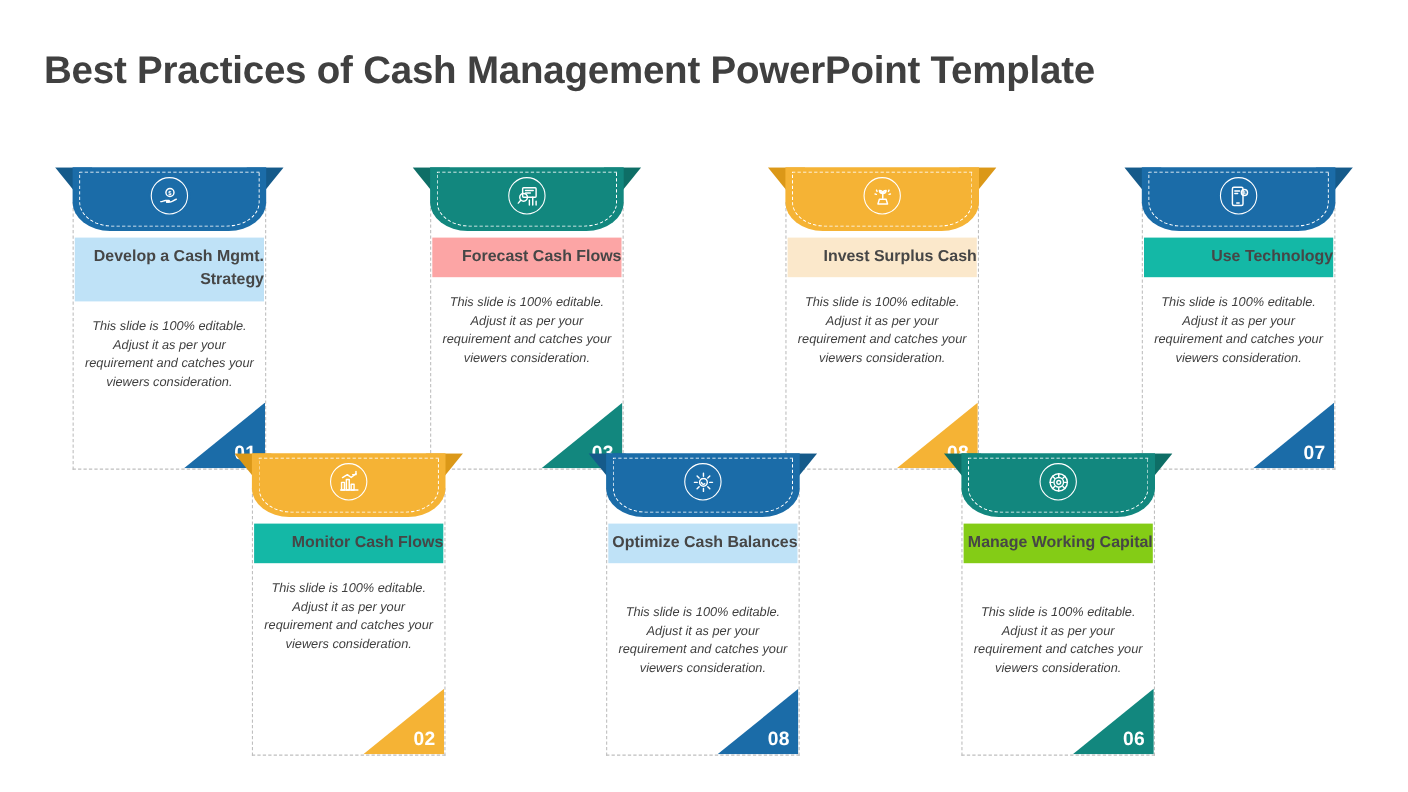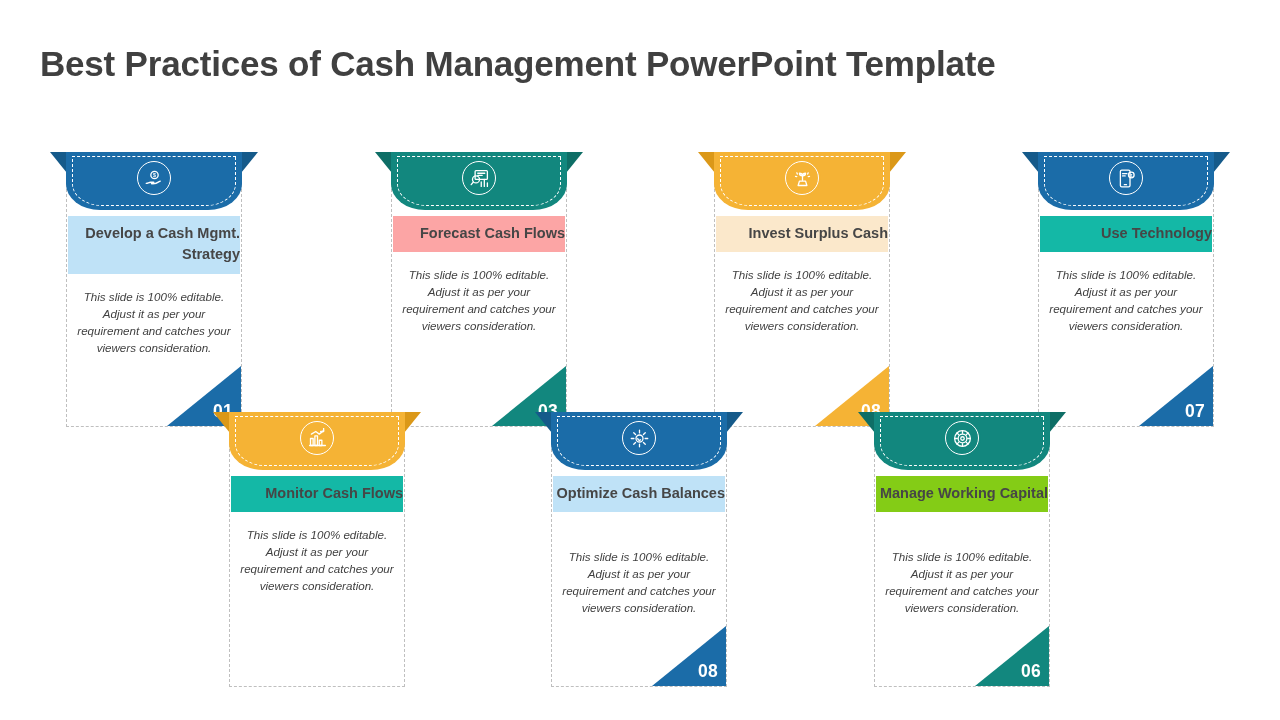--- a/index.html
+++ b/index.html
@@ -243,20 +243,24 @@
               <text x="17.5" y="10" text-anchor="middle" font-size="4.4" fill="#ffffff" font-family="sans-serif" font-weight="bold">$</text>
               <path d="M7.5 6.5h5M7.5 9h3" stroke="#ffffff" fill="none" stroke-width="1.5" stroke-linecap="round" stroke-linejoin="round"></path>
             </svg>
           </div>
         </div>
       </div>
       <div class="card" style="left: 229px; top: 412px;">
         <div class="card-body" style="height:243px">
           <div class="card-title" style="background:#14b8a6">Monitor Cash Flows</div>
           <div class="card-desc" style="top: 81px;">This slide is 100% editable. Adjust  it as per your requirement and catches your viewers consideration.</div>
+          <div class="corner">
+            <div class="tri" style="background:#F5B335"></div>
+            <div class="num">02</div>
+          </div>
         </div>
         <div class="banner">
           <div class="tail l" style="background:#DB9818"></div>
           <div class="tail r" style="background:#DB9818"></div>
           <div class="banner-main" style="background:#F5B335"></div>
           <div class="banner-dash"></div>
           <div class="icon-circle" style="background:#F5B335">
             <div class="ring"></div>
             <svg viewBox="0 0 24 24">
               <path d="M3 20h18" stroke="#ffffff" fill="none" stroke-width="1.5" stroke-linecap="round" stroke-linejoin="round"></path>

